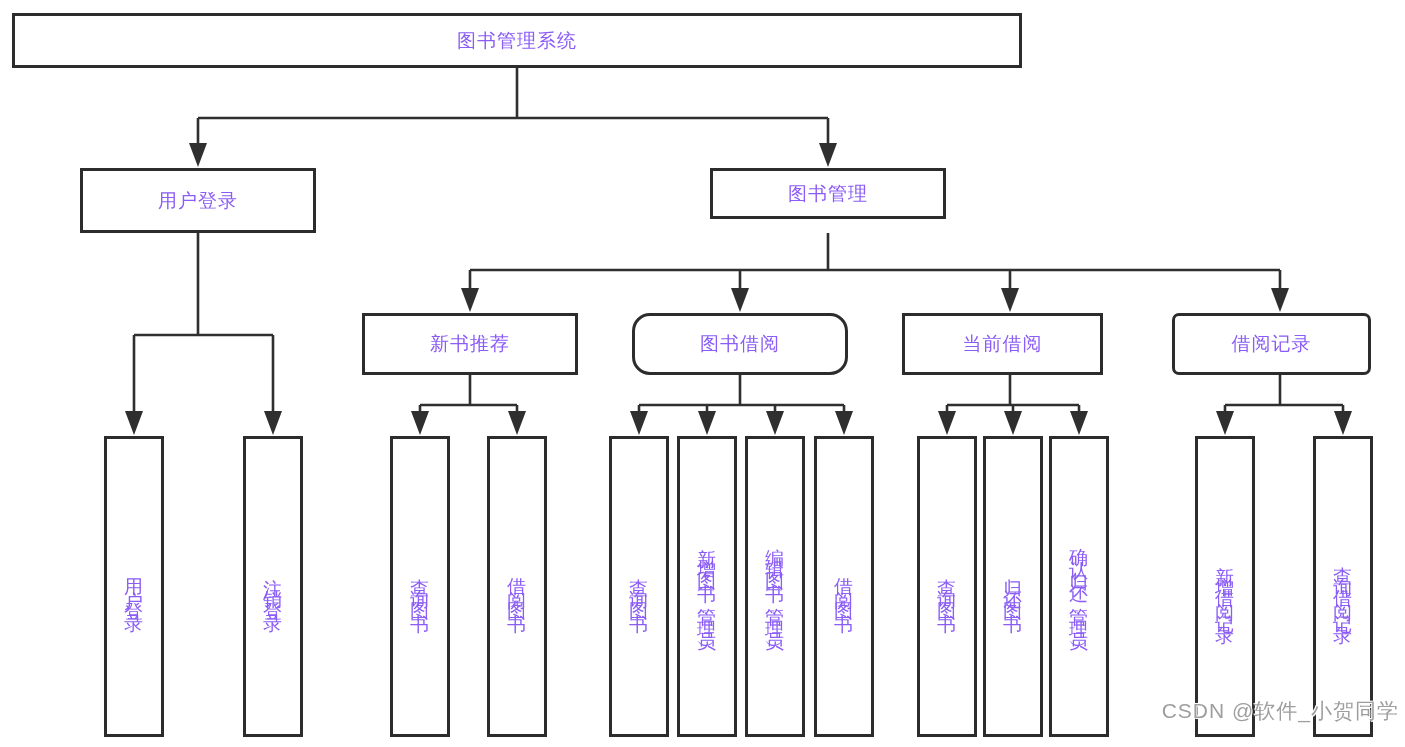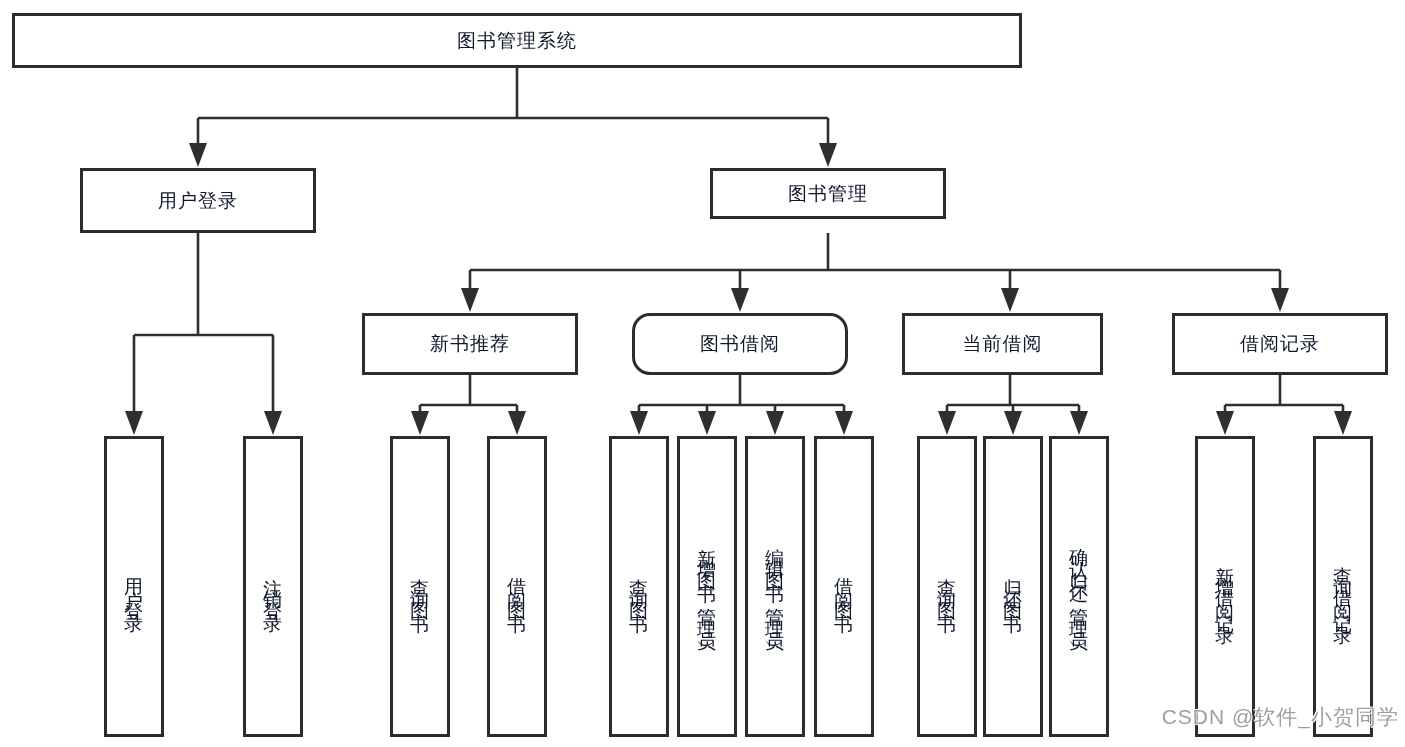--- a/index.html
+++ b/index.html
@@ -29,33 +29,33 @@
   .box {
     position: absolute;
     box-sizing: border-box;
     background: #ffffff;
     border: 3px solid #2c2c2c;
     display: flex;
     align-items: center;
     justify-content: center;
     font-size: 19px;
     letter-spacing: 1px;
-    color: #0f172a;
+    color: #8b5cf6;
   }
   .vbox span {
     writing-mode: vertical-rl;
     text-orientation: mixed;
     letter-spacing: 12px;
     line-height: 1;
     font-size: 19px;
   }
   .watermark {
     position: absolute;
     right: 6px;
-    bottom: 16px;
+    bottom: 22px;
     font-size: 21px;
     color: #9e9e9e;
     letter-spacing: 1px;
     text-shadow: 0 0 2px #ffffff, 1px 1px 0 #ffffff, -1px -1px 0 #ffffff;
     white-space: nowrap;
     margin-left: 28px;
   }
 </style>
 </head>
 <body>
@@ -113,21 +113,21 @@
   </svg>
 
   <div class="box" style="left:12px; top:13px; width:1010px; height:55px;">图书管理系统</div>
 
   <div class="box" style="left:80px; top:168px; width:236px; height:65px;">用户登录</div>
   <div class="box" style="left:710px; top:168px; width:236px; height:51px;">图书管理</div>
 
   <div class="box" style="left:362px; top:313px; width:216px; height:62px;">新书推荐</div>
   <div class="box" style="left:632px; top:313px; width:216px; height:62px;border-radius:18px;">图书借阅</div>
   <div class="box" style="left:902px; top:313px; width:201px; height:62px;">当前借阅</div>
-  <div class="box" style="left:1172px; top:313px; width:216px; height:62px;">借阅记录</div>
+  <div class="box" style="left:1172px; top:313px; width:199px; height:62px;border-radius:7px;">借阅记录</div>
 
   <div class="box vbox" style="left:104px; top:436px; width:60px; height:301px;">
     <span>用户登录</span>
   </div>
   <div class="box vbox" style="left:243px; top:436px; width:60px; height:301px;">
     <span>注销登录</span>
   </div>
 
   <div class="box vbox" style="left:390px; top:436px; width:60px; height:301px;">
     <span>查询图书</span>

